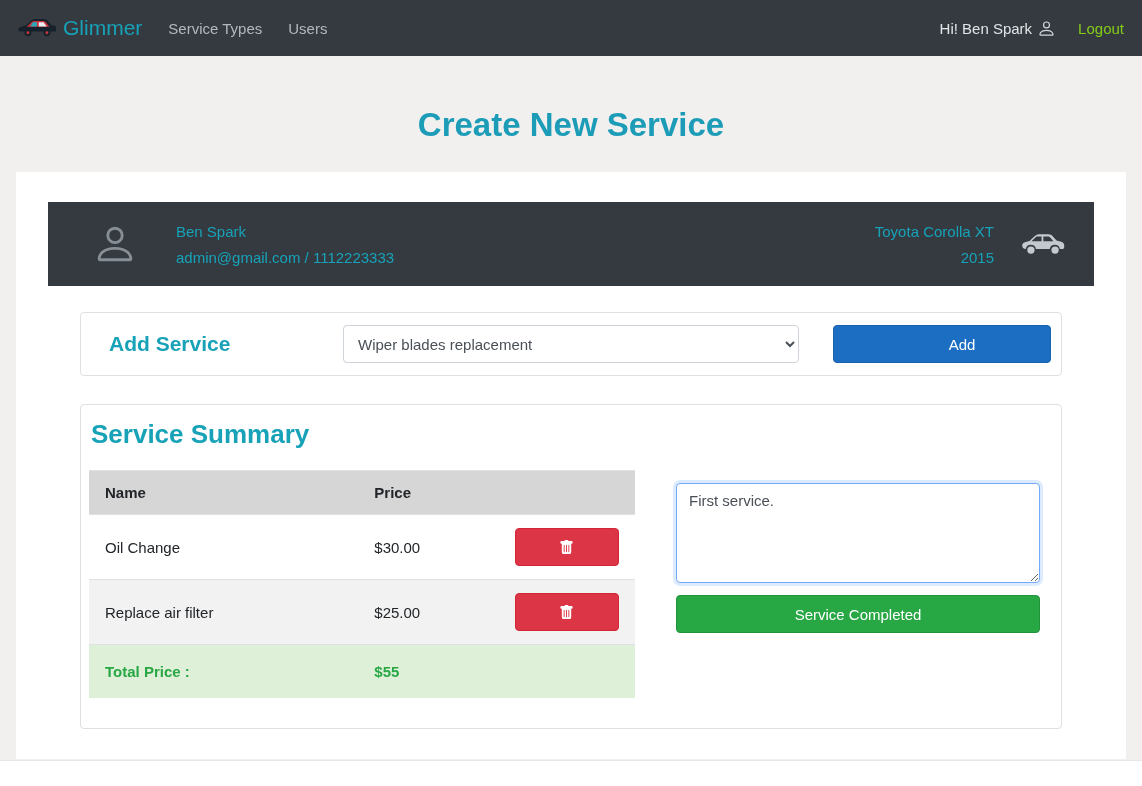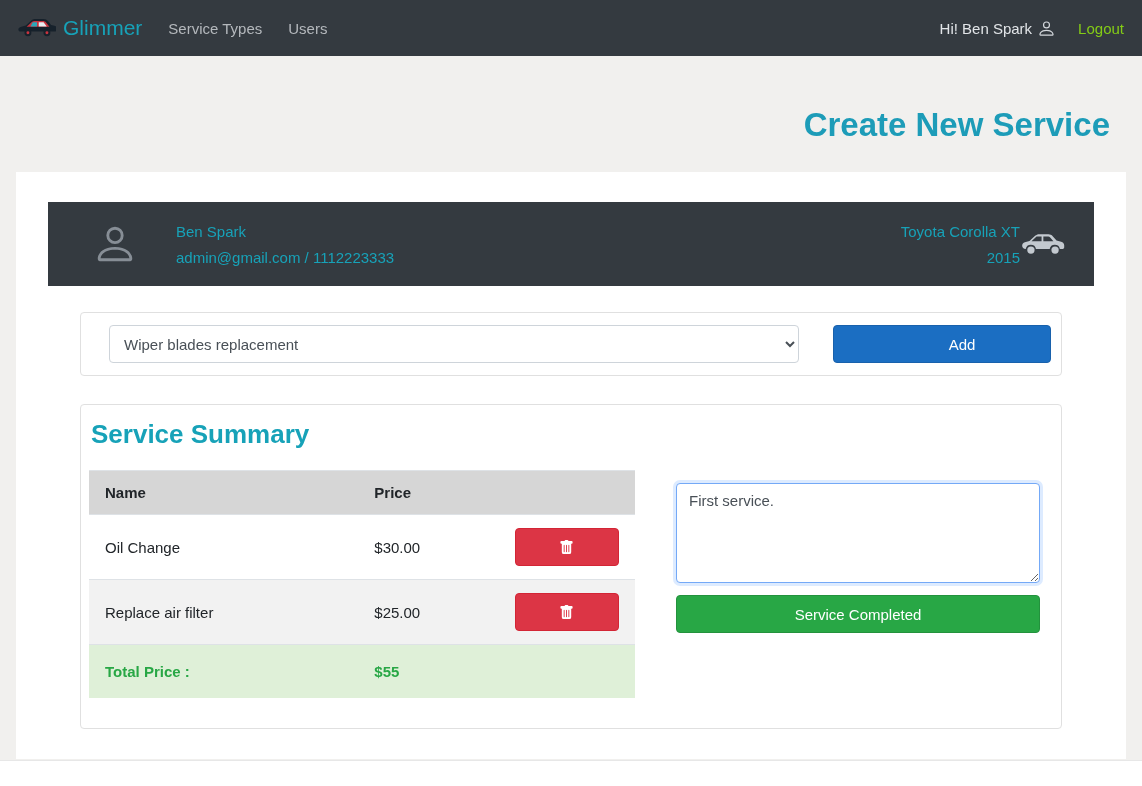--- a/index.html
+++ b/index.html
@@ -21,21 +21,21 @@
   .brand-text { color: #17a2b8; font-size: 21px; font-weight: 400; }
   .nav-links { display: flex; gap: 26px; margin-left: 26px; }
   .nav-link { color: #b4b8bc; font-size: 15px; cursor: pointer; text-decoration: none; }
   .nav-right { margin-left: auto; display: flex; align-items: center; gap: 22px; }
   .greeting { color: #e2e5e8; display: flex; align-items: center; gap: 5px; cursor: pointer; }
   .logout { color: #84cc16; cursor: pointer; }
 
   
   .page { padding: 0 16px; }
   .title-row {
-    display: flex; justify-content: flex-end; align-items: center;
+    display: flex; justify-content: center; align-items: center;
     margin: 50px 16px 28px 16px;
     gap: 29px;
   }
   .page-title { color: #1d9cb8; font-size: 33px; font-weight: 700; }
   .back-btn {
     width: 238px; height: 37px;
     background: #ffffff; border: 1px solid #28a745; border-radius: 4px;
     color: #28a745; font-size: 15px; cursor: pointer;
     font-family: inherit;
   }
@@ -49,21 +49,21 @@
   
   .profile-header {
     background: #343a40;
     height: 84px;
     display: flex; align-items: center;
     padding: 0 28px 0 44px;
   }
   .profile-left { display: flex; align-items: center; gap: 38px; }
   .profile-texts { display: flex; flex-direction: column; gap: 9px; }
   .profile-name, .profile-contact, .vehicle-name, .vehicle-year { color: #17a2b8; font-size: 15px; }
-  .profile-right { margin-left: auto; display: flex; align-items: center; }
+  .profile-right { margin-left: auto; display: flex; align-items: center; gap: 26px; }
   .vehicle-texts { display: flex; flex-direction: column; gap: 9px; text-align: right; }
 
   
   .add-service-card {
     border: 1px solid #e0e0e0; border-radius: 4px;
     margin: 26px 32px 0 32px;
     padding: 12px 10px 12px 28px;
     display: flex; align-items: center;
   }
   .add-service-heading { color: #17a2b8; font-size: 21px; font-weight: 700; width: 234px; flex: none; }
@@ -206,20 +206,21 @@
             <path fill="#c3c9cf" d="M8 27c-3 0-5-2-5-4.6 0-2.2 1.4-4 3.8-4.7l6.4-1.9 7.8-7.2C22.6 7.2 24.5 6.4 26.6 6.4h13c2.3 0 4.4 1 5.9 2.7l5.3 6 6.4 1.6c2.6.7 4.3 2.6 4.3 5.1v2.6c0 1.4-1.2 2.6-2.7 2.6h-3.3a7.2 7.2 0 0 0-14.2 0H22.2a7.2 7.2 0 0 0-14.2 0z"></path>
             <circle cx="15.2" cy="28.5" r="5.1" fill="#c3c9cf"></circle>
             <circle cx="48.8" cy="28.5" r="5.1" fill="#c3c9cf"></circle>
             <path fill="#343a40" d="M23 9.5h7v6.5h-14zM32.5 9.5h6.8c1 0 2 .5 2.7 1.3l4.5 5.2H32.5z"></path>
           </svg>
         </span>
       </div>
     </div>
 
     <div class="add-service-card">
+      <div class="add-service-heading">Add Service</div>
       <select class="service-select">
         <option>Wiper blades replacement</option>
       </select>
       <button class="add-btn">Add</button>
     </div>
 
     <div class="summary-card">
       <div class="summary-heading">Service Summary</div>
       <div class="summary-body">
 

